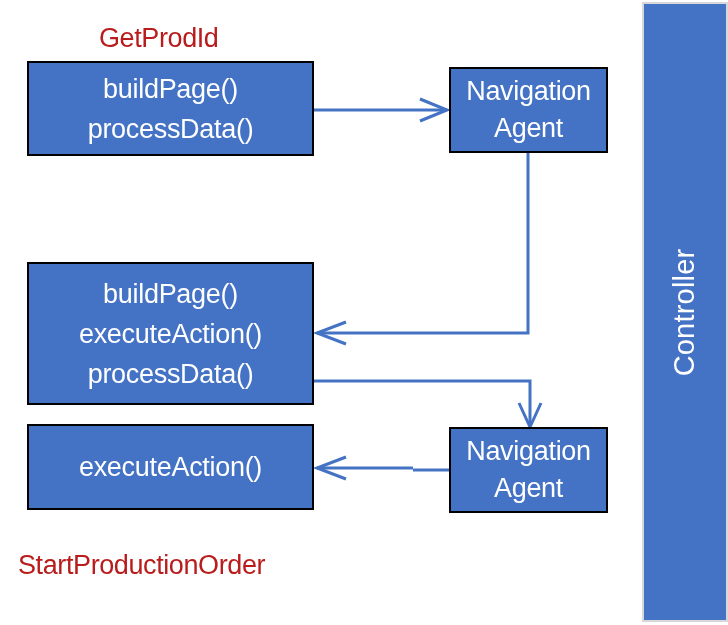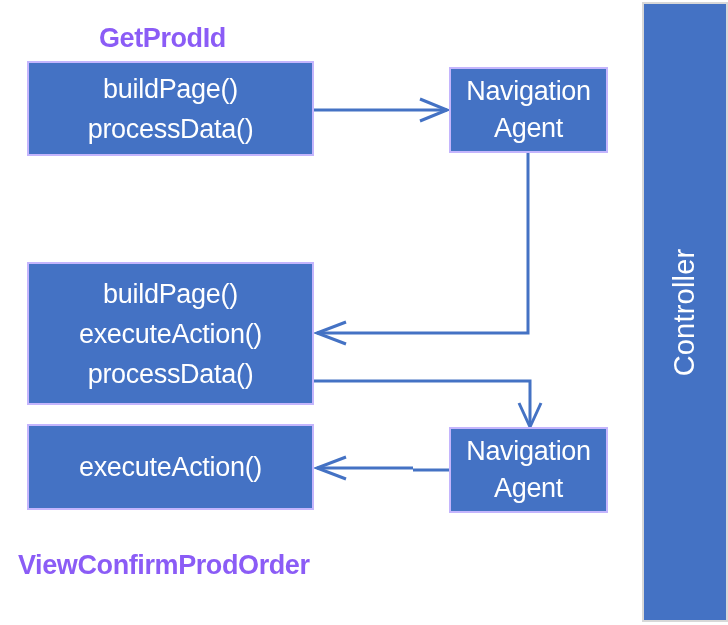--- a/index.html
+++ b/index.html
@@ -2,25 +2,25 @@
 <html><head>
 <meta charset="utf-8">
 <style>
   html,body { margin:0; padding:0; background:#ffffff; }
   .canvas {
     position:relative; width:728px; height:625px; background:#ffffff;
     font-family:"Liberation Sans", sans-serif; overflow:hidden;
   }
   .connectors { position:absolute; left:0; top:0; width:728px; height:625px; pointer-events:none; }
   .flow-label {
-    position:absolute; color:#8b5cf6; font-size:27px; line-height:30px;
-    letter-spacing:-0.4px; white-space:nowrap;font-weight:bold;
+    position:absolute; color:#b91c1c; font-size:27px; line-height:30px;
+    letter-spacing:-0.4px; white-space:nowrap;
   }
   .box {
-    position:absolute; background:#4472C4; border:2px solid #c4b5fd;
+    position:absolute; background:#4472C4; border:2px solid #000000;
     box-sizing:border-box; color:#ffffff;
     display:flex; flex-direction:column; justify-content:center; align-items:center;
     text-align:center;
   }
   .box .bline { font-size:27px; line-height:40px; letter-spacing:-0.3px; white-space:nowrap; }
   .nav-box .bline { line-height:37px; }
   .controller-bar {
     position:absolute; left:642px; top:2px; width:86px; height:620px;
     background:#4472C4; border:2px solid #D8D8D8; box-sizing:border-box;
     display:flex; justify-content:center; align-items:center;
@@ -81,19 +81,19 @@
 
   <div class="box" id="box-executeaction">
     <div class="bline">executeAction()</div>
   </div>
 
   <div class="box nav-box" id="nav-agent-bottom">
     <div class="bline">Navigation</div>
     <div class="bline">Agent</div>
   </div>
 
-  <div class="flow-label" id="label-startproduction">ViewConfirmProdOrder</div>
+  <div class="flow-label" id="label-startproduction">StartProductionOrder</div>
 
   <div class="controller-bar">
     <span class="vtext">Controller</span>
   </div>
 
 </div>
 
 </body></html>

